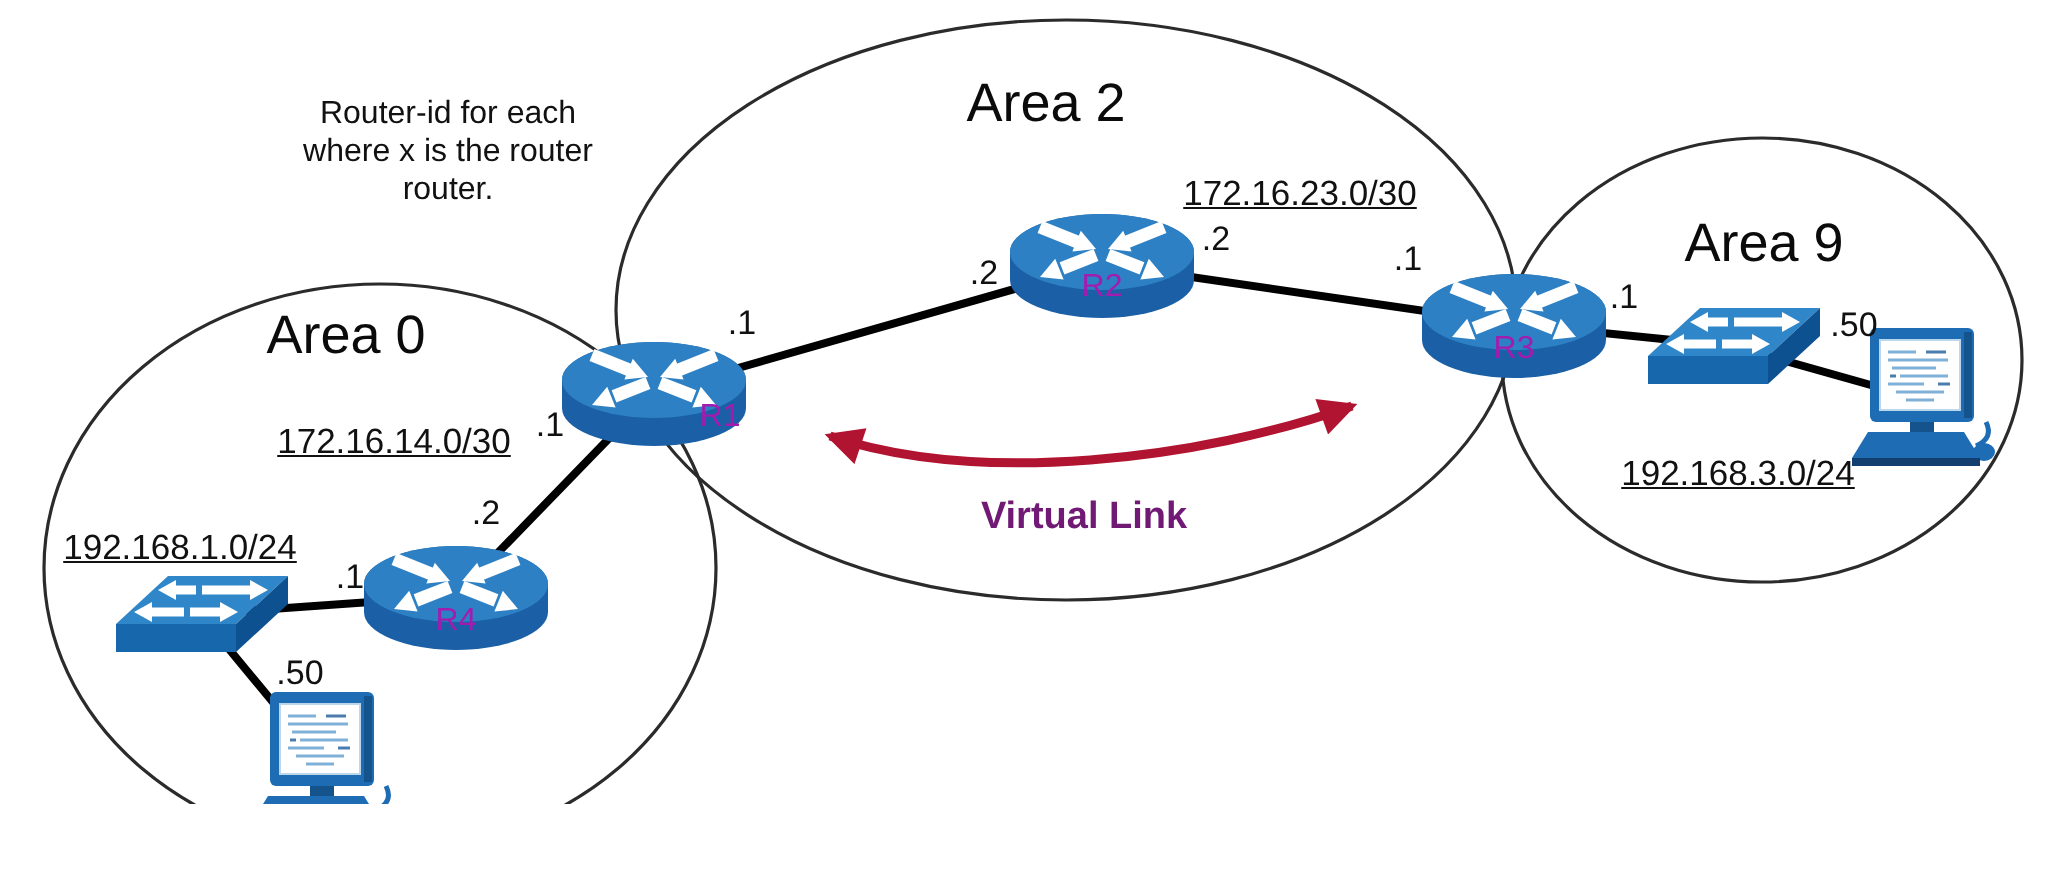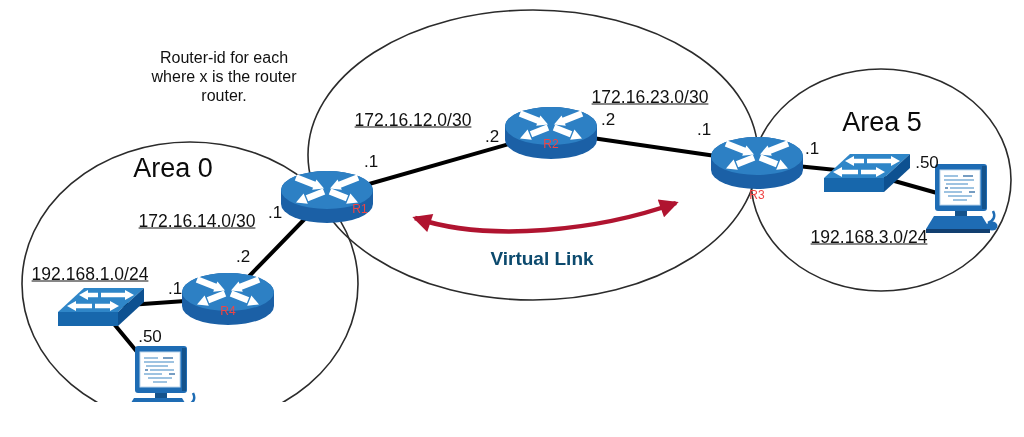--- a/index.html
+++ b/index.html
@@ -14,22 +14,22 @@
   .lbl{
     position:absolute;
     transform:translate(-50%,-50%);
     white-space:nowrap;
     color:#111111;
   }
   .area-lbl{font-size:27px;color:#0b0b0b;}
   .net{font-size:17.5px;text-decoration:underline;}
   .if{font-size:17px;}
   .note{font-size:16px;line-height:19px;text-align:center;}
-  .rlabel{font-size:12px;color:#ef4444;}
-  .vl{font-size:19px;font-weight:bold;color:#0c4a6e;}
+  .rlabel{font-size:16px;color:#a21caf;}
+  .vl{font-size:19px;font-weight:bold;color:#701a75;}
 </style>
 </head>
 <body>
 
 <div id="stage">
 
   <svg id="base-svg" width="1024" height="437" viewBox="0 0 1024 437">
     <defs>
       <marker id="redhead" viewBox="0 0 10 10" refX="8.5" refY="5" markerWidth="4.6" markerHeight="4.2" orient="auto-start-reverse">
         <path d="M0,0 L10,5 L0,10 Z" fill="#b01430"></path>
@@ -114,39 +114,39 @@
     <use href="#pc-glyph" x="925" y="164"></use>
   </svg>
 
   <div class="lbl note" style="left:224px;top:76px;">
     <span style="display:block">Router-id for each</span>
     <span style="display:block">where x is the router</span>
     <span style="display:block">router.</span>
   </div>
 
   <div class="lbl area-lbl" style="left:173px;top:168px;">Area 0</div>
-  <div class="lbl area-lbl" style="left:882px;top:122px;">Area 5</div>
+  <div class="lbl area-lbl" style="left:523px;top:52px;">Area 2</div>
+  <div class="lbl area-lbl" style="left:882px;top:122px;">Area 9</div>
 
-  <div class="lbl net" style="left:413px;top:120px;">172.16.12.0/30</div>
   <div class="lbl net" style="left:650px;top:97px;">172.16.23.0/30</div>
   <div class="lbl net" style="left:197px;top:221px;">172.16.14.0/30</div>
   <div class="lbl net" style="left:90px;top:274px;">192.168.1.0/24</div>
   <div class="lbl net" style="left:869px;top:237px;">192.168.3.0/24</div>
 
   <div class="lbl if" style="left:371px;top:162px;">.1</div>
   <div class="lbl if" style="left:492px;top:137px;">.2</div>
   <div class="lbl if" style="left:608px;top:120px;">.2</div>
   <div class="lbl if" style="left:704px;top:130px;">.1</div>
   <div class="lbl if" style="left:812px;top:149px;">.1</div>
   <div class="lbl if" style="left:927px;top:163px;">.50</div>
   <div class="lbl if" style="left:275px;top:213px;">.1</div>
   <div class="lbl if" style="left:243px;top:257px;">.2</div>
   <div class="lbl if" style="left:175px;top:289px;">.1</div>
   <div class="lbl if" style="left:150px;top:337px;">.50</div>
 
   <div class="lbl rlabel" style="left:327px;top:209px;margin-left:33px;">R1</div>
   <div class="lbl rlabel" style="left:551px;top:144px;">R2</div>
-  <div class="lbl rlabel" style="left:757px;top:175px;margin-top:20px;">R3</div>
+  <div class="lbl rlabel" style="left:757px;top:175px;">R3</div>
   <div class="lbl rlabel" style="left:228px;top:311px;">R4</div>
 
   <div class="lbl vl" style="left:542px;top:259px;">Virtual Link</div>
 
 </div>
 
 </body></html>

